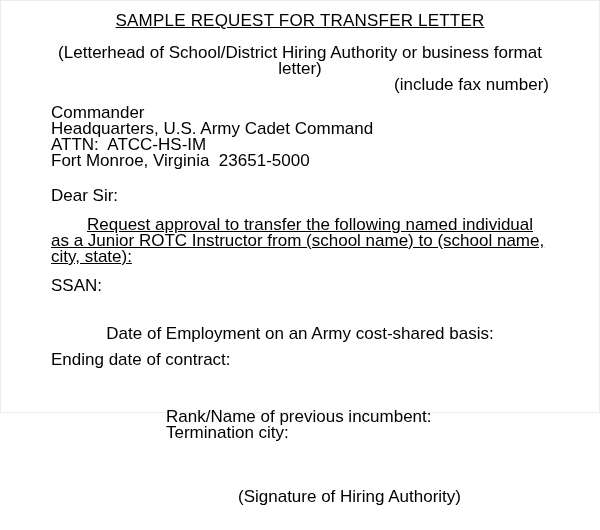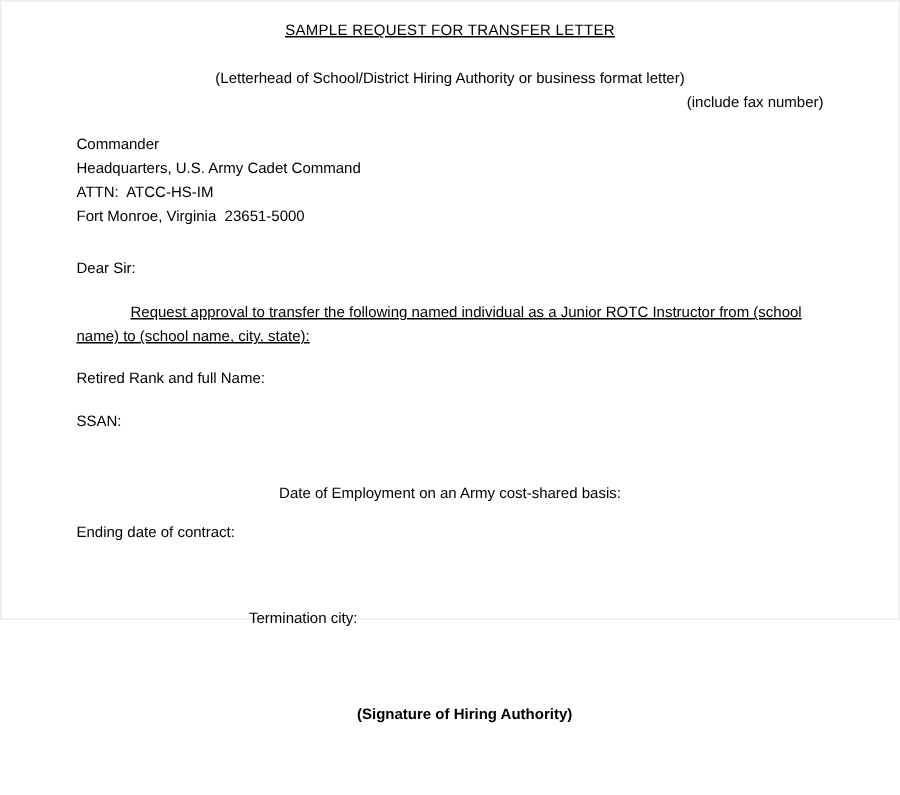--- a/index.html
+++ b/index.html
@@ -13,21 +13,21 @@
     font-family: "Liberation Sans", sans-serif;
     color: #000000;
   }
   .page {
     box-sizing: border-box;
     width: 600px;
     height: 413px;
     padding: 12px 50px 20px 50px;
     background: #ffffff;
     border: 1px solid #ececec;
-    font-size: 10px;
+    font-size: 17px;
     line-height: 16px;
   }
   .title {
     text-align: center;
     text-decoration: underline;
     letter-spacing: 0.2px;
   }
   .center-note {
     text-align: center;
   }
@@ -45,21 +45,20 @@
   .field-ssan { margin-top: 13px; }
   .field-employment { margin-top: 32px; text-align: center; }
   .field-ending { margin-top: 10px; }
   .incumbent-block {
     margin-top: 41px;
     margin-left: 115px;
   }
   .signature {
     margin-top: 48px;
     margin-left: 187px;
-    font-weight: bold;
   }
 </style>
 </head>
 <body>
 
 <div class="page">
 
   <div class="title">SAMPLE REQUEST FOR TRANSFER LETTER</div>
 
   <div class="center-note note-letterhead">(Letterhead of School/District Hiring Authority or business format letter)</div>
@@ -70,27 +69,27 @@
     <div>Commander</div>
     <div>Headquarters, U.S. Army Cadet Command</div>
     <div>ATTN:  ATCC-HS-IM</div>
     <div>Fort Monroe, Virginia  23651-5000</div>
   </div>
 
   <div class="salutation">Dear Sir:</div>
 
   <p class="body-paragraph">Request approval to transfer the following named individual as a Junior ROTC Instructor from (school name) to (school name, city, state):</p>
 
-  <div class="field-retired">Retired Rank and full Name:</div>
 
   <div class="field-ssan">SSAN:</div>
 
   <div class="field-employment">Date of Employment on an Army cost-shared basis:</div>
 
   <div class="field-ending">Ending date of contract:</div>
 
   <div class="incumbent-block">
+    <div>Rank/Name of previous incumbent:</div>
     <div>Termination city:</div>
   </div>
 
   <div class="signature">(Signature of Hiring Authority)</div>
 
 </div>
 
 </body></html>

